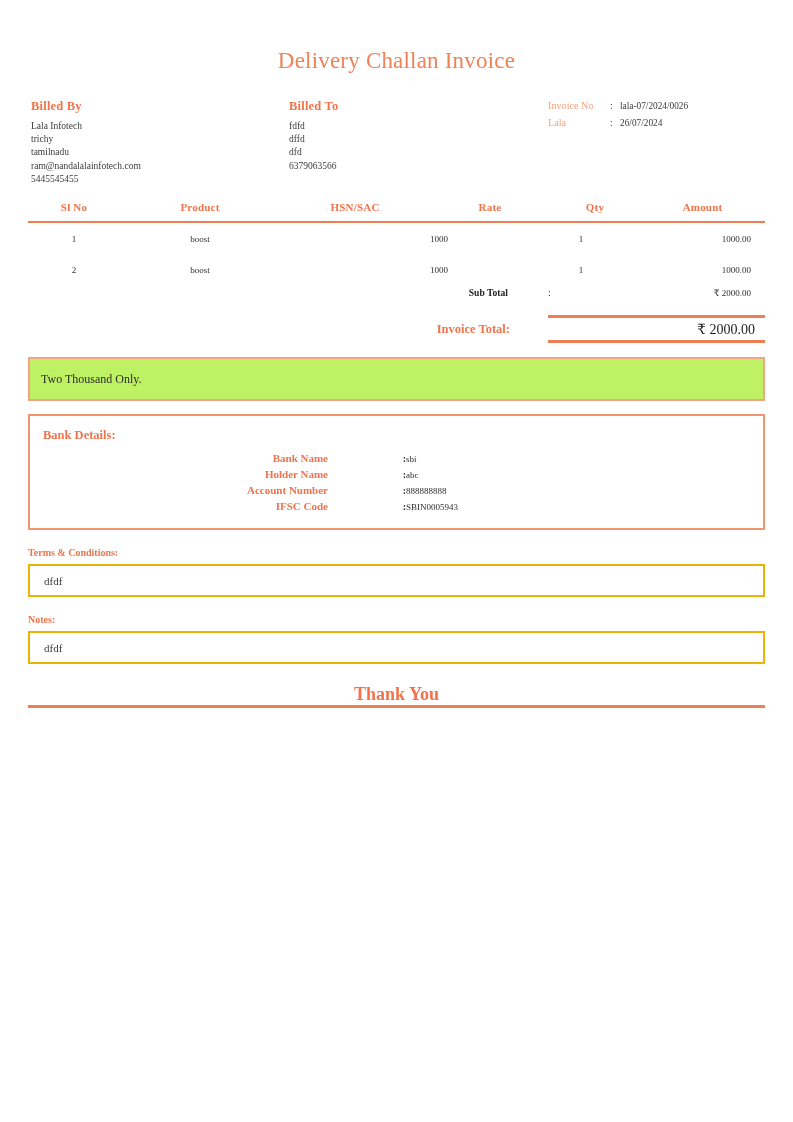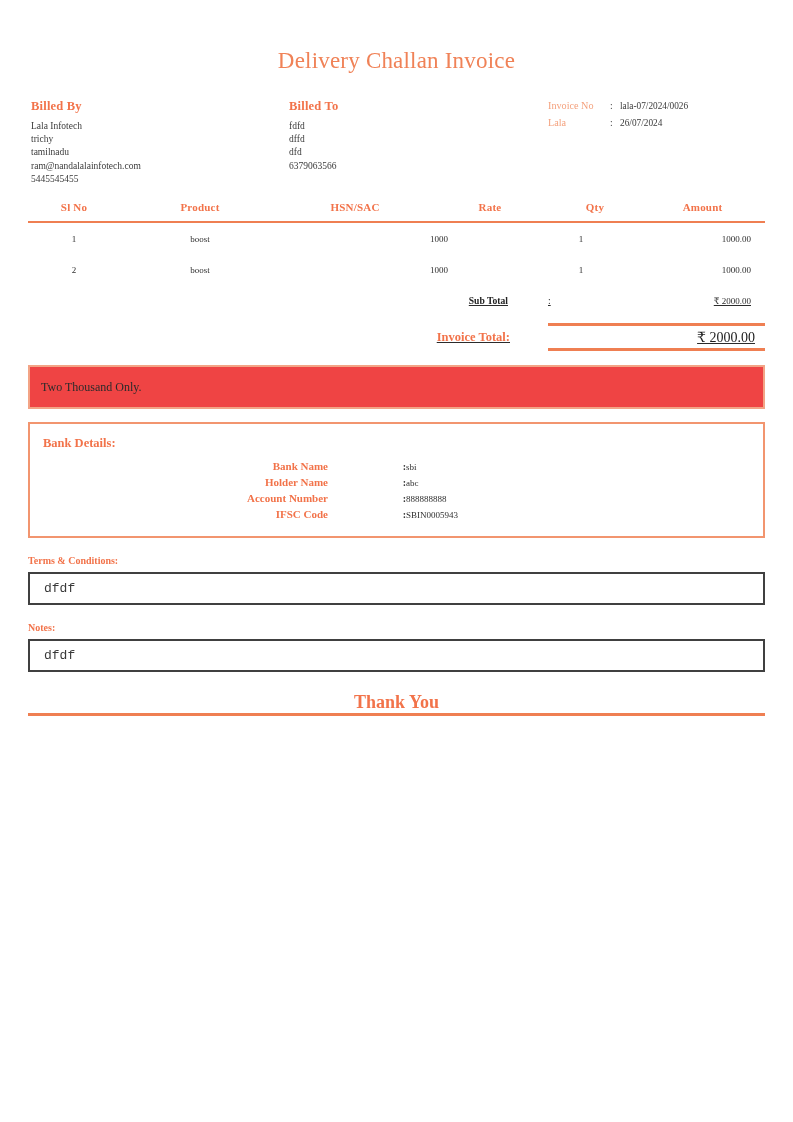--- a/index.html
+++ b/index.html
@@ -126,22 +126,21 @@
   .col-amt   { width: 125px; text-align: center; }
 
   td.col-rate { text-align: left; padding-right: 30px; margin-top: 12px; }
   td.col-amt  { text-align: right; padding-right: 14px; }
   td.col-qty  { text-align: center; padding-right: 28px; }
 
   
   .totals {
     position: relative;
     width: 737px;
-    margin-top: 10px;
-    text-decoration: underline;
+    margin-top: 2px;
   }
   .subtotal-row {
     display: flex;
     align-items: baseline;
     height: 22px;
   }
   .subtotal-label {
     width: 520px;
     text-align: right;
     padding-right: 40px;
@@ -191,21 +190,21 @@
   }
   .grandtotal-value {
     font-size: 14px;
     color: #1d1d1d;
   }
 
   
   .box {
     border: 2px solid #f3a486;
     box-sizing: border-box;
-    background: #ef4444;
+    background: #bef264;
   }
   .amount-words-box {
     margin-top: 14px;
     height: 44px;
     display: flex;
     align-items: center;
     padding-left: 11px;
     font-size: 12px;
     color: #2b2b2b;
   }
@@ -252,24 +251,23 @@
     font-weight: bold;
     font-size: 10px;
     margin-top: 17px;
     margin-bottom: 6px;
   }
   .text-box {
     height: 29px;
     display: flex;
     align-items: center;
     padding-left: 14px;
-    font-size: 13px;
+    font-size: 11px;
     color: #3a3a3a;
-    border: 2px solid #404040;
-    font-family: Liberation Mono, monospace;
+    border: 2px solid #eab308;
   }
 
   
   .thankyou {
     text-align: center;
     color: #f2734a;
     font-weight: bold;
     font-size: 18px;
     margin-top: 20px;
   }

